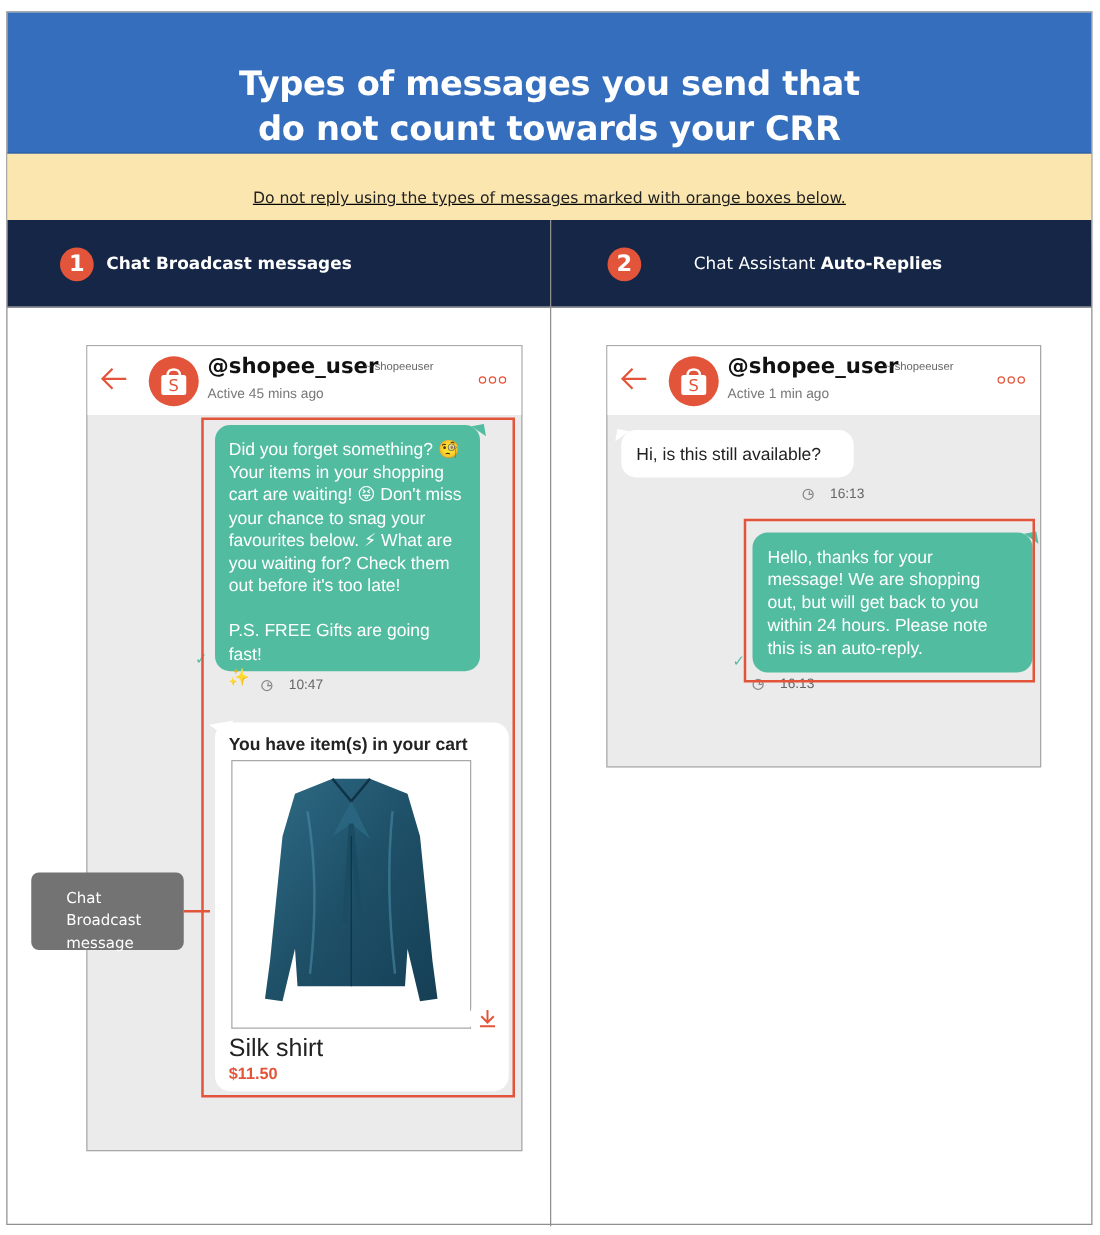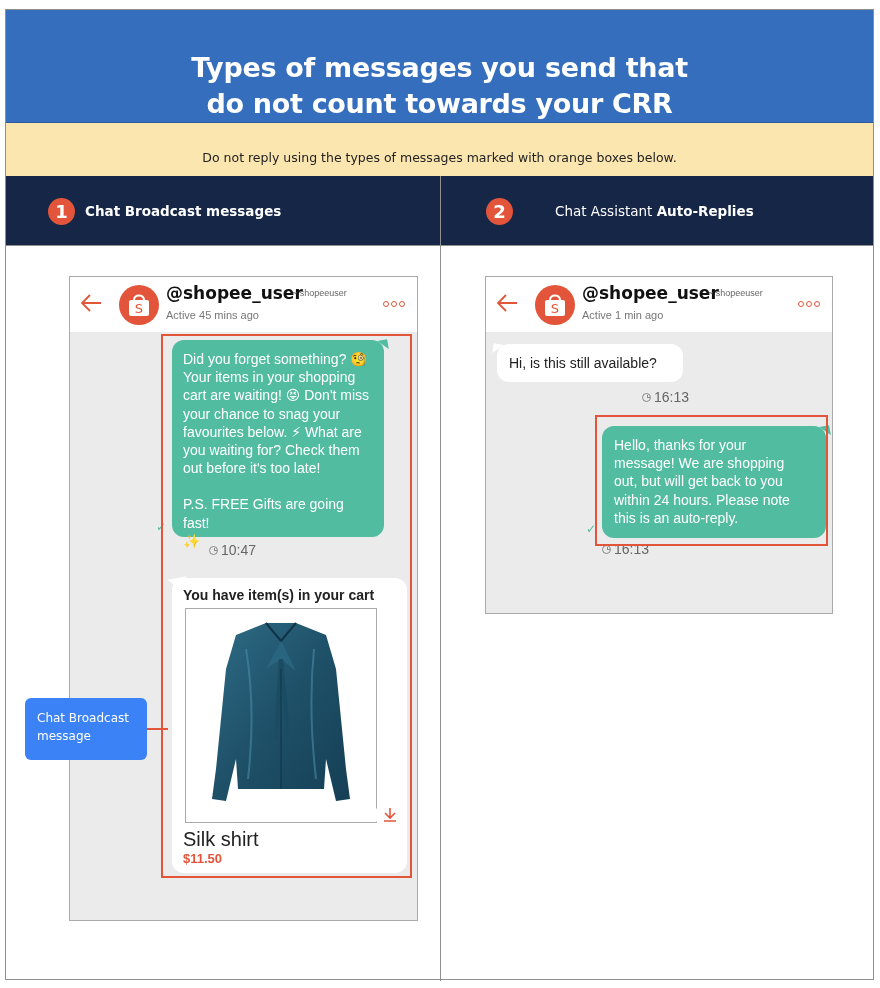--- a/index.html
+++ b/index.html
@@ -16,20 +16,21 @@
       text-align: center; border-bottom: 1px solid #2c5a9c;
     }
     .title-band h1 {
       font-family: "DejaVu Sans", sans-serif; font-weight: bold; font-size: 27px; line-height: 36px;
       letter-spacing: -0.3px;
     }
     .note-band {
       position: absolute; left: 0; top: 113px; width: 100%; height: 70px;
       background: #fbe6b0; display: flex; align-items: center; justify-content: center;
       border-bottom: 1px solid #bfb28e;
+      text-decoration: underline;
     }
     .note-band p { font-family: "DejaVu Sans", sans-serif; font-size: 12.5px; color: #222; }
 
     .section-band {
       position: absolute; left: 0; top: 166px; width: 100%; height: 70px;
       background: #152647; border-bottom: 1px solid #8f8f8f;
     }
     .col-divider {
       position: absolute; left: 434px; top: 166px; width: 1px; height: 805px; background: #8f8f8f;
     }
@@ -75,34 +76,34 @@
     .bubble {
       position: absolute; border-radius: 12px; font-size: 14px; line-height: 18.2px;
     }
     .bubble.out { background: #52bca0; color: #fff; }
     .bubble.in  { background: #fff; color: #222; }
     .bubble .tail { position: absolute; top: 0; width: 0; height: 0; }
     .bubble.out .tail { right: -4px; border-left: 10px solid transparent; border-top: 10px solid #52bca0; transform: rotate(-10deg);}
     .bubble.in .tail  { left: -4px; border-right: 10px solid transparent; border-top: 10px solid #fff; transform: rotate(10deg);}
     .bubble.card .tail { right: -4px; border-left: 10px solid transparent; border-top: 10px solid #fff; transform: rotate(-10deg);}
 
-    .timestamp { position: absolute; font-size: 14px; color: #666; display: flex; align-items: center; gap: 3px; }
+    .timestamp { position: absolute; font-size: 11px; color: #666; display: flex; align-items: center; gap: 13px; }
     .clock {
       width: 9px; height: 9px; border: 1px solid #888; border-radius: 50%; position: relative;
     }
     .clock::before { content: ""; position: absolute; left: 3.5px; top: 1px; width: 1px; height: 3px; background: #888; }
     .clock::after  { content: ""; position: absolute; left: 3.5px; top: 3.5px; width: 3px; height: 1px; background: #888; }
     .check { position: absolute; color: #52bca0; font-size: 12px; font-weight: bold; }
 
     .highlight { position: absolute; border: 2px solid #e2553a; }
 
     .callout {
-      position: absolute; left: 19px; top: 688px; width: 122px; height: 62px; background: #3b82f6;
+      position: absolute; left: 19px; top: 688px; width: 122px; height: 62px; background: #737373;
       border-radius: 6px; color: #fff; font-family: "DejaVu Sans", sans-serif; font-size: 12px;
-      line-height: 18px; padding: 11px 12px;
+      line-height: 18px; padding: 11px 28px;
     }
     .callout-line { position: absolute; left: 141px; top: 718px; width: 21px; height: 1.5px; background: #e2553a; }
 
     .card-title { position: absolute; left: 11px; top: 8px; font-size: 14px; font-weight: bold; color: #222; }
     .product-img {
       position: absolute; left: 13px; top: 30px; width: 192px; height: 215px; border: 1px solid #a9a9a9; background: #fff;
       overflow: hidden;
     }
     .prod-name { position: absolute; left: 11px; top: 252px; font-size: 20px; color: #222; }
     .prod-price { position: absolute; left: 11px; top: 272px; font-size: 13px; font-weight: bold; color: #e2553a; }

